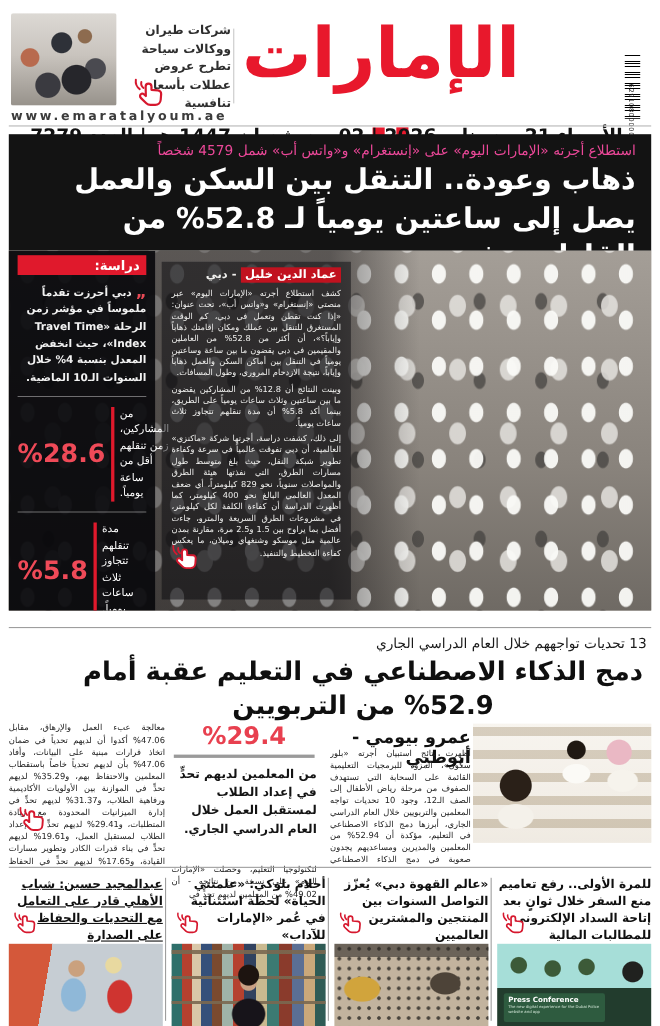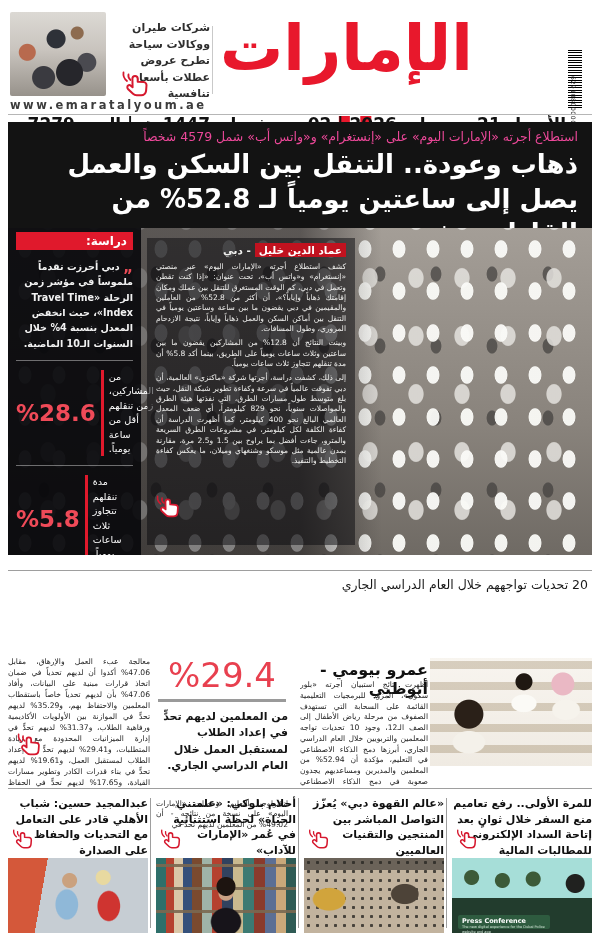--- a/index.html
+++ b/index.html
@@ -54,21 +54,21 @@
     padding:2px 6px;text-align:right;}
   .study-quote{margin-top:9px;font-size:9.6px;font-weight:bold;line-height:1.6;text-align:right;color:#f2f2f2;}
   .qmark{display:inline-block;transform:rotate(180deg);color:#e84a56;font-size:15px;font-weight:bold;
     line-height:0;vertical-align:-2px;}
   .study-div{border-top:1px solid rgba(255,255,255,.4);margin:9px 0;}
   .stat-row{display:flex;flex-direction:row;align-items:center;direction:ltr;margin:2px 0;}
   .stat-num{color:#ef4a58;font-size:23px;font-weight:bold;white-space:nowrap;flex:0 0 auto;}
   .stat-bar{width:3px;align-self:stretch;background:#e0192c;margin:0 5px;flex:0 0 auto;}
   .stat-text{direction:rtl;text-align:left;font-size:9.6px;font-weight:normal;line-height:1.5;color:#fff;}
 
-  .lead-article{position:absolute;left:139px;top:10px;width:208px;height:307px;overflow:hidden;
+  .lead-article{position:absolute;left:139px;top:10px;width:172px;height:307px;overflow:hidden;
     background:rgba(8,8,12,0.5);padding:6px 9px;direction:rtl;color:#f0f0ee;}
   .lead-byline{font-size:10.5px;font-weight:bold;margin-bottom:6px;}
   .byline-chip{background:#c1121f;color:#fff;padding:1px 4px;}
   .lead-article p{margin:0 0 4px 0;font-size:7.5px;line-height:1.38;text-align:justify;}
   .lead-article p::first-line{}
   .lead-tap{position:absolute;left:4px;bottom:26px;}
 
   
   .sec-rule{position:absolute;left:8px;right:8px;height:1px;background:#9e9e9e;}
   .edu-kicker{position:absolute;right:12px;top:577px;direction:rtl;font-size:12.5px;color:#1a1a1a;}
@@ -83,21 +83,21 @@
       radial-gradient(circle at 58% 22%, #1f1812 0 8px, rgba(0,0,0,0) 9px),
       radial-gradient(ellipse 20px 14px at 58% 42%, #fbfaf6 0 60%, rgba(0,0,0,0) 66%),
       radial-gradient(circle at 82% 24%, #eab8c4 0 11px, rgba(0,0,0,0) 12px),
       radial-gradient(ellipse 22px 16px at 84% 48%, #f6f3ec 0 60%, rgba(0,0,0,0) 66%),
       repeating-linear-gradient(0deg, rgba(255,255,255,.55) 0 13px, rgba(199,188,170,.6) 13px 21px),
       linear-gradient(180deg,#efe8dc,#ddd2c0);}
   .edu-right{position:absolute;left:300px;top:680px;width:128px;height:108px;overflow:hidden;
     direction:rtl;font-size:7.6px;line-height:1.42;text-align:justify;color:#222;}
   .edu-right p{margin:0 0 5px 0;}
   .edu-mid{position:absolute;left:156px;top:658px;width:132px;}
-  .big-stat{font-size:34px;font-weight:normal;color:#e8404f;text-align:center;line-height:1.05;}
+  .big-stat{font-size:22px;font-weight:bold;color:#e8404f;text-align:center;line-height:1.05;}
   .stat-underline{height:3px;background:#9a9a9a;margin:5px 2px 7px 2px;}
   .stat-desc{direction:rtl;text-align:right;font-size:11px;font-weight:bold;line-height:1.5;color:#141414;}
   .stat-cont{direction:rtl;text-align:justify;font-size:7.6px;line-height:1.42;margin-top:24px;color:#222;}
   .edu-left{position:absolute;left:8px;top:656px;width:142px;height:132px;overflow:hidden;
     direction:rtl;font-size:7.6px;line-height:1.45;text-align:justify;color:#222;}
   .edu-tap{position:absolute;left:12px;top:732px;}
 
   
   .t-div{position:absolute;top:798px;height:130px;width:1px;background:#9e9e9e;}
   .teaser{position:absolute;top:796px;width:140px;height:137px;}
@@ -105,21 +105,21 @@
     color:#101010;height:52px;}
   .t-tap{position:absolute;left:0px;top:32px;}
   .t-photo{position:absolute;left:0;top:62px;width:140px;height:75px;}
 
   .ph-police{background:
       radial-gradient(circle at 14% 26%, #3c5a38 0 7px, rgba(0,0,0,0) 8px),
       radial-gradient(circle at 36% 30%, #3c5a38 0 7px, rgba(0,0,0,0) 8px),
       radial-gradient(circle at 58% 28%, #3c5a38 0 7px, rgba(0,0,0,0) 8px),
       radial-gradient(circle at 88% 34%, #20211f 0 9px, rgba(0,0,0,0) 10px),
       linear-gradient(180deg,#a6ded8 0 54%, #223c2d 54% 100%);}
-  .pc-panel{position:absolute;left:6px;bottom:4px;width:92px;height:14px;background:#2e5b3f;
+  .pc-panel{position:absolute;left:6px;bottom:4px;width:92px;height:26px;background:#2e5b3f;
     border-radius:2px;padding:3px 4px;color:#fff;}
   .pc-title{font-size:6.5px;font-weight:bold;line-height:1.1;}
   .pc-sub{font-size:3.5px;line-height:1.3;color:#cfe3d4;}
   .ph-coffee{background:
       radial-gradient(ellipse 26px 18px at 18% 55%, #d1a43c 0 60%, rgba(0,0,0,0) 66%),
       radial-gradient(ellipse 22px 16px at 72% 48%, #4d4338 0 60%, rgba(0,0,0,0) 66%),
       radial-gradient(circle, rgba(40,38,34,.8) 0 1.3px, rgba(0,0,0,0) 2px),
       linear-gradient(180deg,#6b6359 0 16%, #c2b39e 16% 100%);
     background-size:100% 100%,100% 100%, 9px 9px, 100% 100%;}
   .ph-books{background:
@@ -199,21 +199,22 @@
       <span class="tap-icon lead-tap">
         <svg width="30" height="25" viewBox="0 0 34 28">
           <path d="M11 11 A9 9 0 0 1 7.5 2.5 M14.5 10 A5.5 5.5 0 0 1 12.5 4.5" fill="none" stroke="#d6182e" stroke-width="1.8" stroke-linecap="round"></path>
           <path d="M19 6 c-1.8 0 -2.6 1.2 -2.6 2.8 l.2 8.5 -1.8 -1.6 c-1.3 -1.2 -3.4 -.4 -3.5 1.4 -.05 .8 .3 1.5 .9 2.1 l4.8 4.6 c1 1 2.4 1.5 3.8 1.5 l4.4 0 c2.6 0 4.7 -2 4.9 -4.6 l.4 -5.4 c.1 -1.7 -1.2 -3.1 -2.9 -3.2 l-5.9 -.4 0 -3 c0 -1.5 -1 -2.7 -2.7 -2.7 z" fill="#fff" stroke="#d6182e" stroke-width="2" stroke-linejoin="round"></path>
         </svg>
       </span>
     </div>
   </div>
 
   <div class="sec-rule" style="top:570px;"></div>
-  <div class="edu-kicker">20 تحديات تواجههم خلال العام الدراسي الجاري</div>
+  <div class="edu-kicker">13 تحديات تواجههم خلال العام الدراسي الجاري</div>
+  <div class="edu-headline">دمج الذكاء الاصطناعي في التعليم عقبة أمام 52.9% من التربويين</div>
   <div class="edu-byline">عمرو بيومي - أبوظبي</div>
   <div class="class-photo"></div>
 
   <div class="edu-right">
     <p>أظهرت نتائج استبيان أجرته «بلور سكول»، المزوّد للبرمجيات التعليمية القائمة على السحابة التي تستهدف الصفوف من مرحلة رياض الأطفال إلى الصف الـ12، وجود 10 تحديات تواجه المعلمين والتربويين خلال العام الدراسي الجاري، أبرزها دمج الذكاء الاصطناعي في التعليم، مؤكدة أن 52.94% من المعلمين والمديرين ومساعديهم يجدون صعوبة في دمج الذكاء الاصطناعي والتقنيات الجديدة بشكل مسؤول.</p>
 
   </div>
 
   <div class="edu-mid">
     <div class="big-stat">%29.4</div>
@@ -245,42 +246,42 @@
     </span>
     <div class="t-photo ph-police">
       <div class="pc-panel">
         <div class="pc-title">Press Conference</div>
         <div class="pc-sub">The new digital experience for the Dubai Police website and app</div>
       </div>
     </div>
   </div>
 
   <div class="teaser" style="left:304px;">
-    <div class="t-head">«عالم القهوة دبي» يُعزّز التواصل المباشر بين المنتجين والتقنيات العالميين</div>
+    <div class="t-head">«عالم القهوة دبي» يُعزّز التواصل السنوات بين المنتجين والمشترين العالميين</div>
     <span class="tap-icon t-tap">
       <svg width="26" height="22" viewBox="0 0 34 28">
         <path d="M11 11 A9 9 0 0 1 7.5 2.5 M14.5 10 A5.5 5.5 0 0 1 12.5 4.5" fill="none" stroke="#d6182e" stroke-width="1.8" stroke-linecap="round"></path>
         <path d="M19 6 c-1.8 0 -2.6 1.2 -2.6 2.8 l.2 8.5 -1.8 -1.6 c-1.3 -1.2 -3.4 -.4 -3.5 1.4 -.05 .8 .3 1.5 .9 2.1 l4.8 4.6 c1 1 2.4 1.5 3.8 1.5 l4.4 0 c2.6 0 4.7 -2 4.9 -4.6 l.4 -5.4 c.1 -1.7 -1.2 -3.1 -2.9 -3.2 l-5.9 -.4 0 -3 c0 -1.5 -1 -2.7 -2.7 -2.7 z" fill="#fff" stroke="#d6182e" stroke-width="2" stroke-linejoin="round"></path>
       </svg>
     </span>
     <div class="t-photo ph-coffee"></div>
   </div>
 
   <div class="teaser" style="left:156px;">
     <div class="t-head">أحلام بلوكي: «علمتني الحياة» لحظة استثنائية في عُمر «الإمارات للآداب»</div>
     <span class="tap-icon t-tap">
       <svg width="26" height="22" viewBox="0 0 34 28">
         <path d="M11 11 A9 9 0 0 1 7.5 2.5 M14.5 10 A5.5 5.5 0 0 1 12.5 4.5" fill="none" stroke="#d6182e" stroke-width="1.8" stroke-linecap="round"></path>
         <path d="M19 6 c-1.8 0 -2.6 1.2 -2.6 2.8 l.2 8.5 -1.8 -1.6 c-1.3 -1.2 -3.4 -.4 -3.5 1.4 -.05 .8 .3 1.5 .9 2.1 l4.8 4.6 c1 1 2.4 1.5 3.8 1.5 l4.4 0 c2.6 0 4.7 -2 4.9 -4.6 l.4 -5.4 c.1 -1.7 -1.2 -3.1 -2.9 -3.2 l-5.9 -.4 0 -3 c0 -1.5 -1 -2.7 -2.7 -2.7 z" fill="#fff" stroke="#d6182e" stroke-width="2" stroke-linejoin="round"></path>
       </svg>
     </span>
     <div class="t-photo ph-books"></div>
   </div>
 
-  <div class="teaser" style="left:8px;">
+  <div class="teaser" style="left:8px;text-decoration:underline;">
     <div class="t-head">عبدالمجيد حسين: شباب الأهلي قادر على التعامل مع التحديات والحفاظ على الصدارة</div>
     <span class="tap-icon t-tap">
       <svg width="26" height="22" viewBox="0 0 34 28">
         <path d="M11 11 A9 9 0 0 1 7.5 2.5 M14.5 10 A5.5 5.5 0 0 1 12.5 4.5" fill="none" stroke="#d6182e" stroke-width="1.8" stroke-linecap="round"></path>
         <path d="M19 6 c-1.8 0 -2.6 1.2 -2.6 2.8 l.2 8.5 -1.8 -1.6 c-1.3 -1.2 -3.4 -.4 -3.5 1.4 -.05 .8 .3 1.5 .9 2.1 l4.8 4.6 c1 1 2.4 1.5 3.8 1.5 l4.4 0 c2.6 0 4.7 -2 4.9 -4.6 l.4 -5.4 c.1 -1.7 -1.2 -3.1 -2.9 -3.2 l-5.9 -.4 0 -3 c0 -1.5 -1 -2.7 -2.7 -2.7 z" fill="#fff" stroke="#d6182e" stroke-width="2" stroke-linejoin="round"></path>
       </svg>
     </span>
     <div class="t-photo ph-football"></div>
   </div>
 

